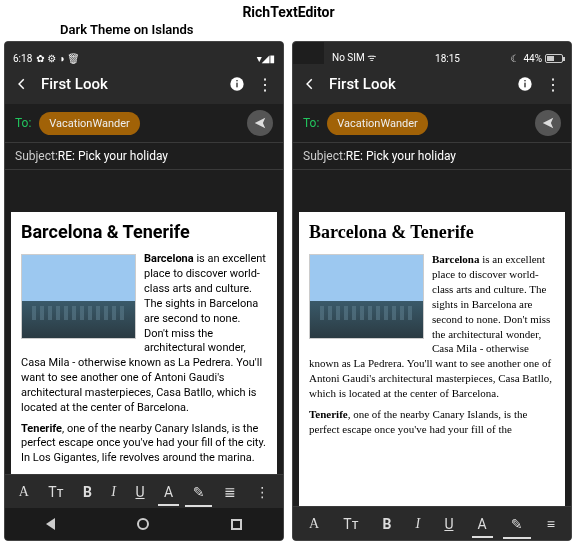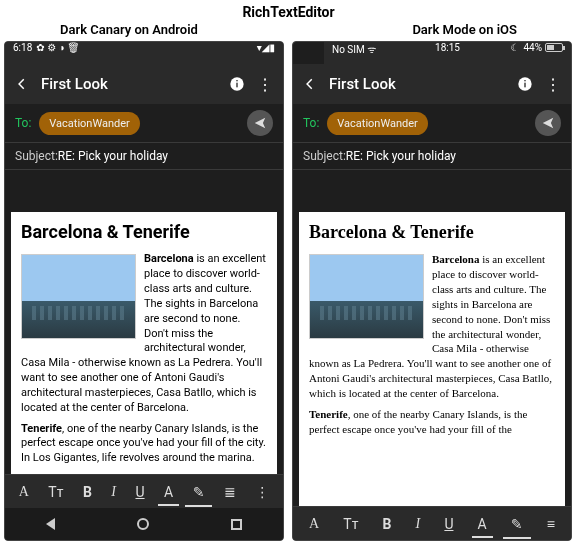--- a/index.html
+++ b/index.html
@@ -43,21 +43,21 @@
     flex-direction: column;
     position: relative;
     border: 1px solid #444;
   }
   .status-bar {
     height: 22px;
     background: #2a2a2a;
     color: #fff;
     font-size: 10px;
     display: flex;
-    align-items: flex-start;
+    align-items: flex-end;
     justify-content: space-between;
     padding: 0 8px;
     gap: 44px;
   }
   .status-left, .status-right { display: flex; align-items: center; gap: 4px; }
   .app-bar {
     height: 40px;
     background: #2a2a2a;
     display: flex;
     align-items: center;
@@ -168,22 +168,21 @@
   .underline-a{position:relative;display:inline-block;}
   .underline-a::after{content:"";position:absolute;left:0;right:0;bottom:-2px;height:2px;background:#ddd;}
   .pencil-underline{position:relative;}
   .pencil-underline::after{content:"";position:absolute;left:-2px;right:-2px;bottom:-3px;height:2px;background:#ddd;}
 </style>
 </head>
 <body>
 
 <div class="main-title">RichTextEditor</div>
 <div class="sub-labels">
-  <span class="sub-label">Dark Canary on Android</span>
-  <span class="sub-label">Dark Mode on iOS</span>
+  <span class="sub-label">Dark Theme on Islands</span>
 </div>
 
 <div class="phones">
 
   <div class="phone android">
     <div class="status-bar">
       <div class="status-left">
         <span>6:18</span>
         <span>✿ ⚙ ◑ 🗑</span>
       </div>

